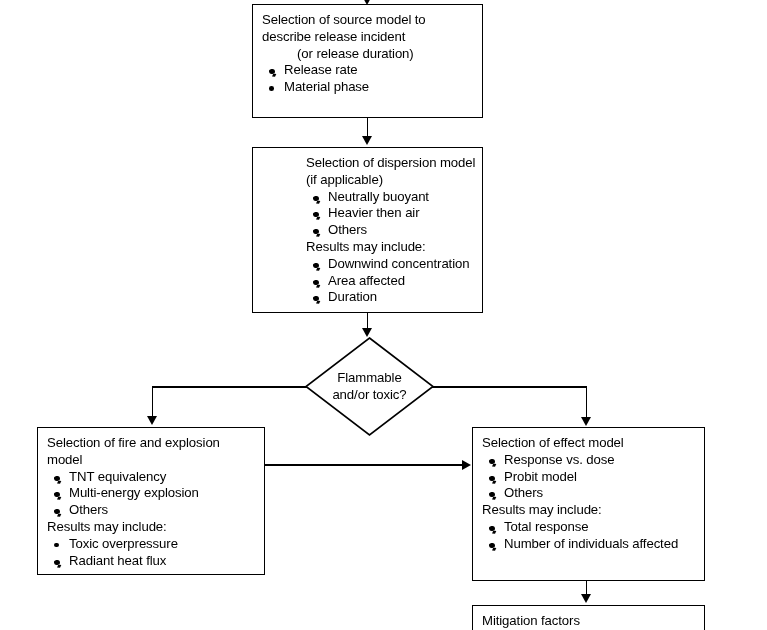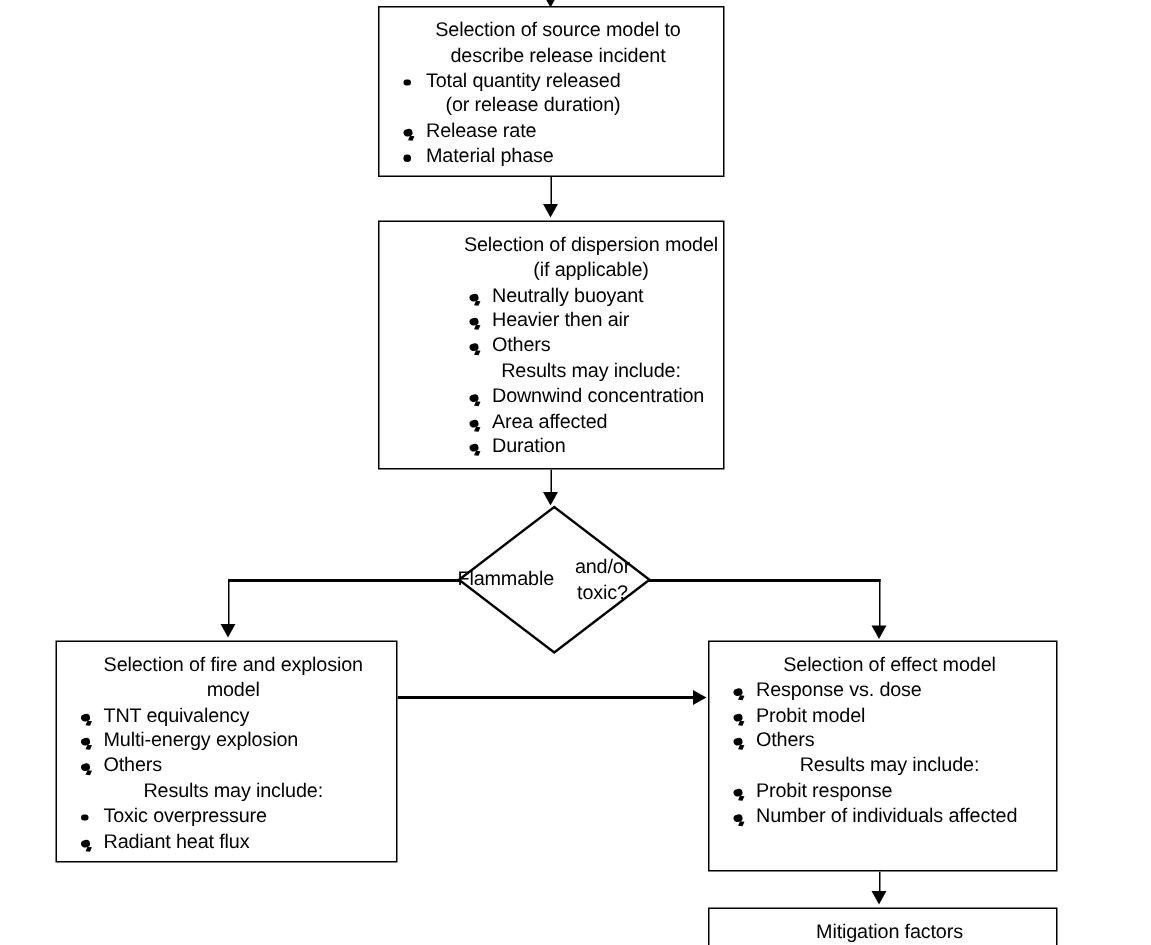--- a/index.html
+++ b/index.html
@@ -28,21 +28,20 @@
     z-index: 3;
   }
   .node .body {
     padding: 7px 0 0 9px;
   }
   .line {
     font-size: 13.2px;
     line-height: 16.8px;
     white-space: nowrap;
     letter-spacing: -0.1px;
-    text-align: center;
   }
   ul.bullets {
     list-style: none;
     margin: 0;
     padding: 0;
   }
   ul.bullets li {
     position: relative;
     font-size: 13.2px;
     line-height: 16.8px;
@@ -85,21 +84,21 @@
     display: block;
     overflow: visible;
   }
   .diamond-label {
     position: absolute;
     left: 0;
     top: 0;
     width: 100%;
     height: 100%;
     display: flex;
-    flex-direction: row;
+    flex-direction: column;
     align-items: center;
     justify-content: center;
     font-size: 13.2px;
     line-height: 16.6px;
     letter-spacing: -0.1px;
     text-align: center;
     pointer-events: none;
   }
 
   
@@ -135,24 +134,20 @@
 <div id="canvas">
 
   <div class="conn v" style="left:366.5px; top:-6px; height:8px;"></div>
   <div class="arrow-down" style="left:362px; top:-4px;"></div>
 
   <div class="node" style="left:252px; top:4px; width:231px; height:114px;">
     <div class="body">
       <div class="line">Selection of source model to</div>
       <div class="line">describe release incident</div>
       <ul class="bullets">
-        <li>
-          <span class="bullet"></span>
-          <span>Total quantity released</span>
-        </li>
         <li style="padding-left:35px;">
           <span>(or release duration)</span>
         </li>
         <li class="tail">
           <span class="bullet"></span>
           <span>Release rate</span>
         </li>
         <li>
           <span class="bullet"></span>
           <span>Material phase</span>
@@ -270,21 +265,21 @@
         </li>
         <li class="tail">
           <span class="bullet"></span>
           <span>Others</span>
         </li>
       </ul>
       <div class="line">Results may include:</div>
       <ul class="bullets">
         <li class="tail">
           <span class="bullet"></span>
-          <span>Probit response</span>
+          <span>Total response</span>
         </li>
         <li class="tail">
           <span class="bullet"></span>
           <span>Number of individuals affected</span>
         </li>
       </ul>
     </div>
   </div>
 
   <div class="conn v" style="left:585.5px; top:581px; height:17px;"></div>

